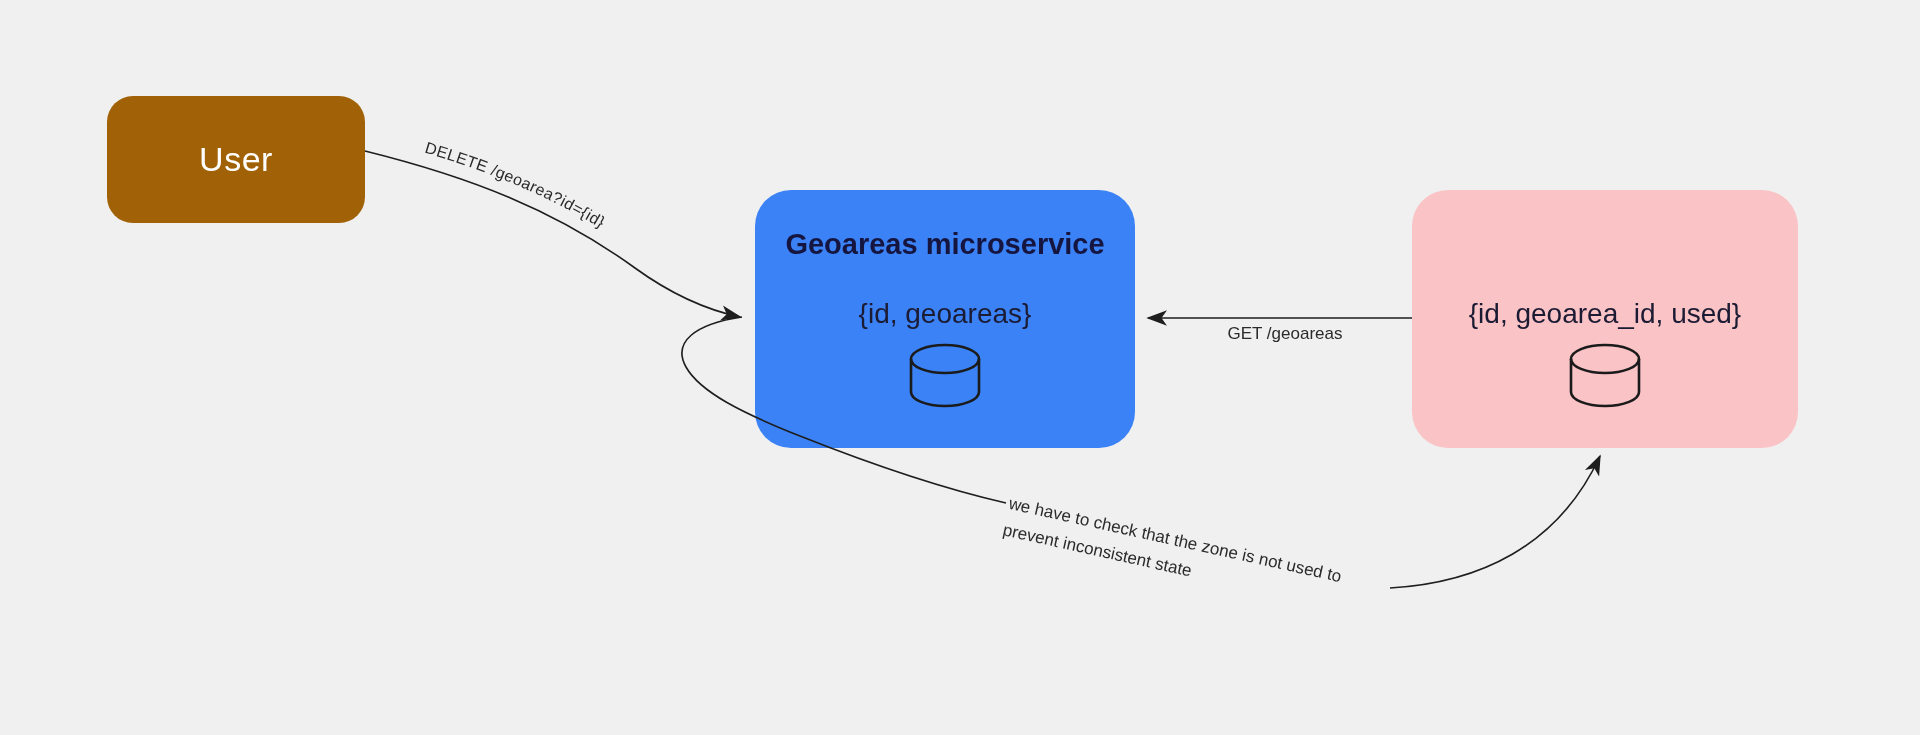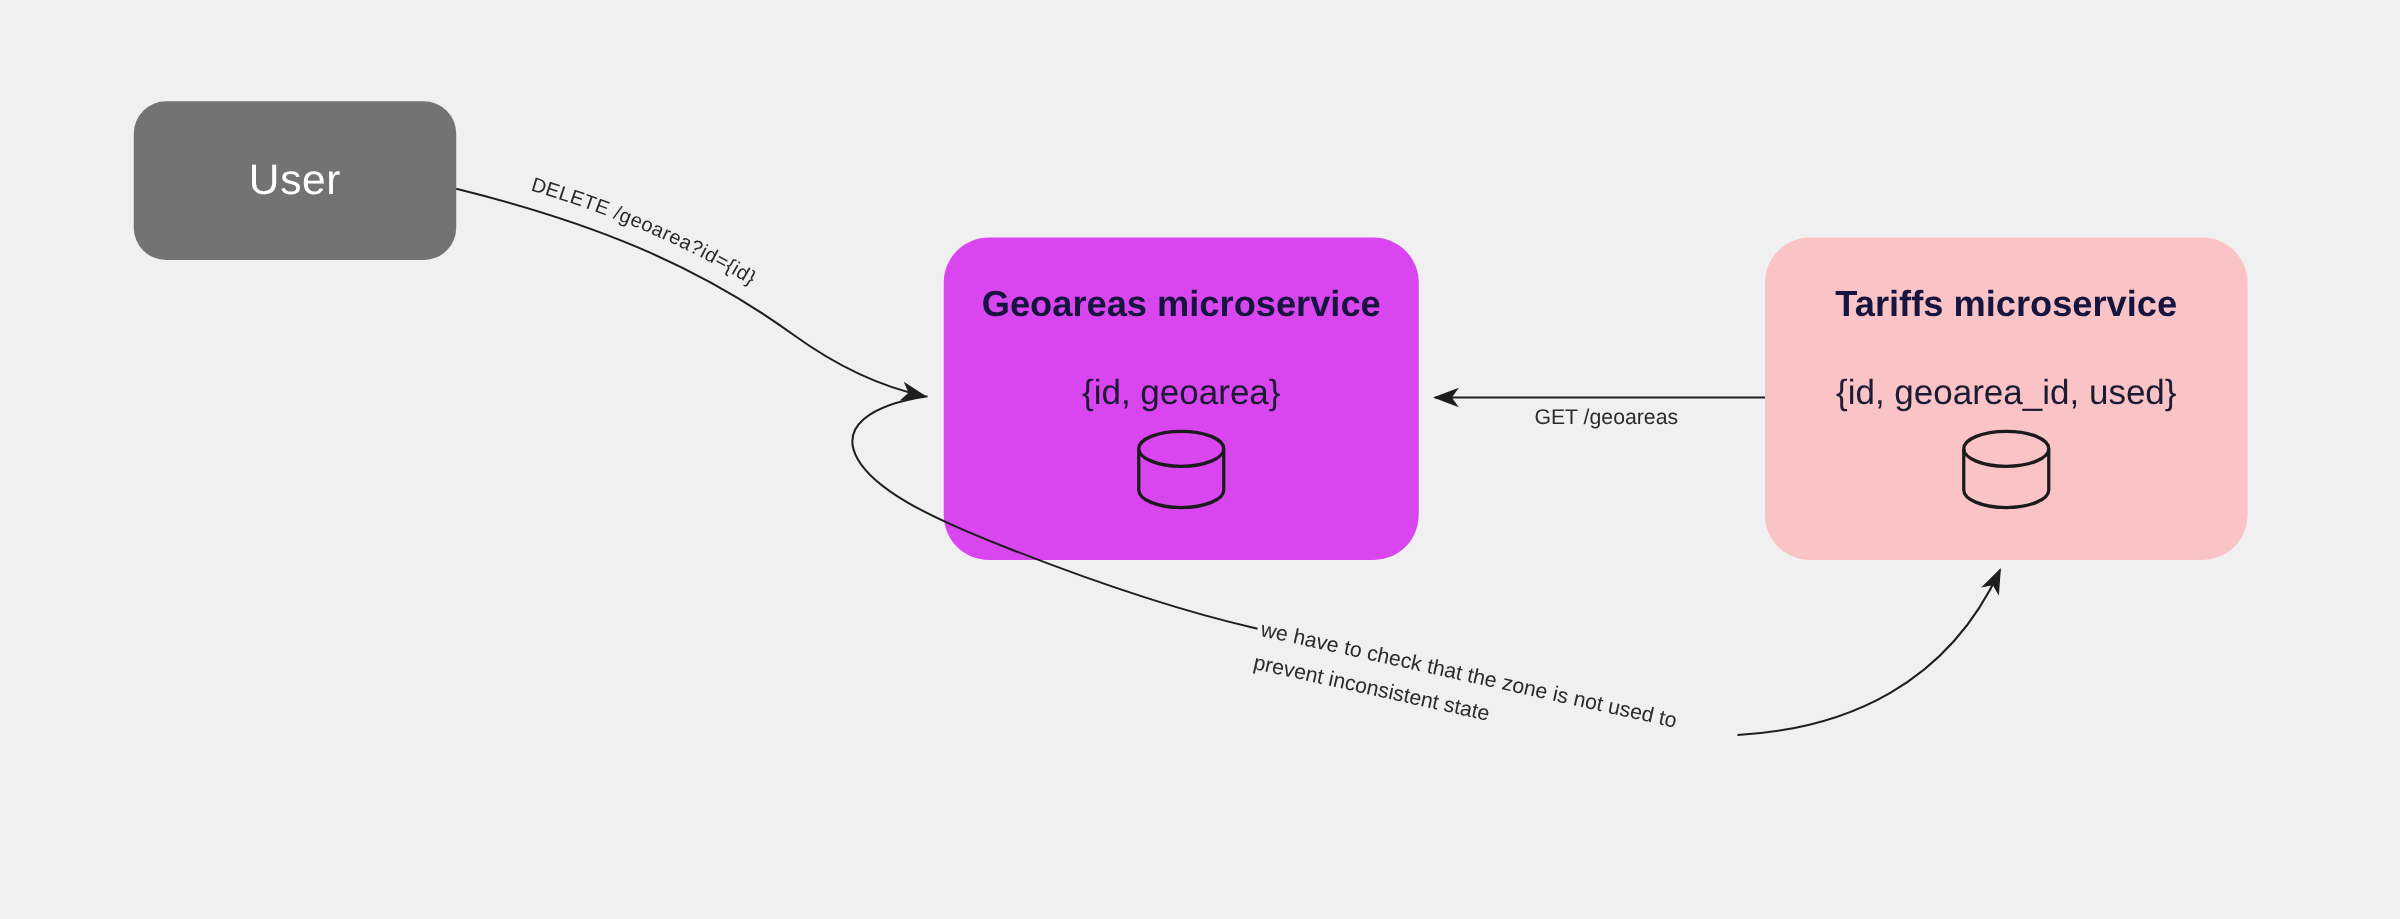--- a/index.html
+++ b/index.html
@@ -16,24 +16,24 @@
     height: 735px;
     background: #f0f0f0;
   }
   .node {
     position: absolute;
     box-sizing: border-box;
     z-index: 1;
   }
   .node-user {
     left: 107px;
-    top: 81px;
+    top: 96px;
     width: 258px;
     height: 127px;
-    background: #737373;
+    background: #a16207;
     border-radius: 26px;
     display: flex;
     align-items: center;
     justify-content: center;
   }
   .node-user .user-label {
     color: #ffffff;
     font-size: 34px;
     font-weight: 500;
     letter-spacing: 0.5px;
@@ -122,31 +122,30 @@
 </style>
 </head>
 <body>
 
 <div class="canvas" data-interactable="false">
 
   <div class="node node-user" data-interactable="true">
     <span class="user-label" data-interactable="false" style="color: rgb(255, 255, 255);">User</span>
   </div>
 
-  <div class="node node-service node-geoareas" data-interactable="true" style="background: #d946ef; padding-left: 12px;">
+  <div class="node node-service node-geoareas" data-interactable="true" style="background: #3b82f6; padding-left: 12px;">
     <div class="node-title" data-interactable="false">Geoareas microservice</div>
-    <div class="node-fields" data-interactable="false">{id, geoarea}</div>
+    <div class="node-fields" data-interactable="false">{id, geoareas}</div>
     <svg class="db-icon" width="92" height="70" viewBox="0 0 92 70" data-interactable="false">
       <path d="M 12 17 L 12 50 A 34 14 0 0 0 80 50 L 80 17" fill="none" stroke="#1b1b1b" stroke-width="2.6"></path>
       <ellipse cx="46" cy="17" rx="34" ry="14" fill="none" stroke="#1b1b1b" stroke-width="2.6"></ellipse>
     </svg>
   </div>
 
   <div class="node node-service node-tariffs" data-interactable="true" style="background: rgb(250, 195, 198);">
-    <div class="node-title" data-interactable="false">Tariffs microservice</div>
     <div class="node-fields" data-interactable="false">{id, geoarea_id, used}</div>
     <svg class="db-icon" width="92" height="70" viewBox="0 0 92 70" data-interactable="false">
       <path d="M 12 17 L 12 50 A 34 14 0 0 0 80 50 L 80 17" fill="none" stroke="#1b1b1b" stroke-width="2.6"></path>
       <ellipse cx="46" cy="17" rx="34" ry="14" fill="none" stroke="#1b1b1b" stroke-width="2.6"></ellipse>
     </svg>
   </div>
 
   <svg class="edges-layer" width="1920" height="735" viewBox="0 0 1920 735" data-interactable="false">
     <defs>
       <marker id="arrowhead" viewBox="0 0 12 10" refX="11" refY="5" markerWidth="13" markerHeight="11" orient="auto-start-reverse">

